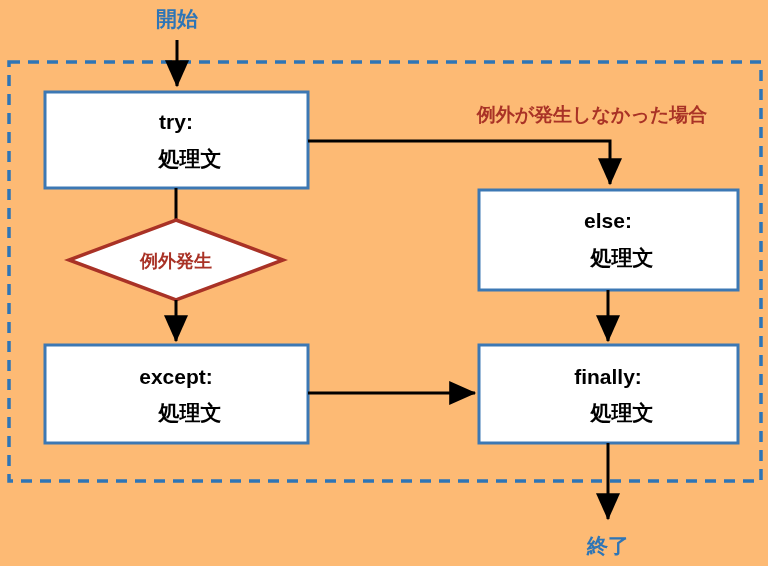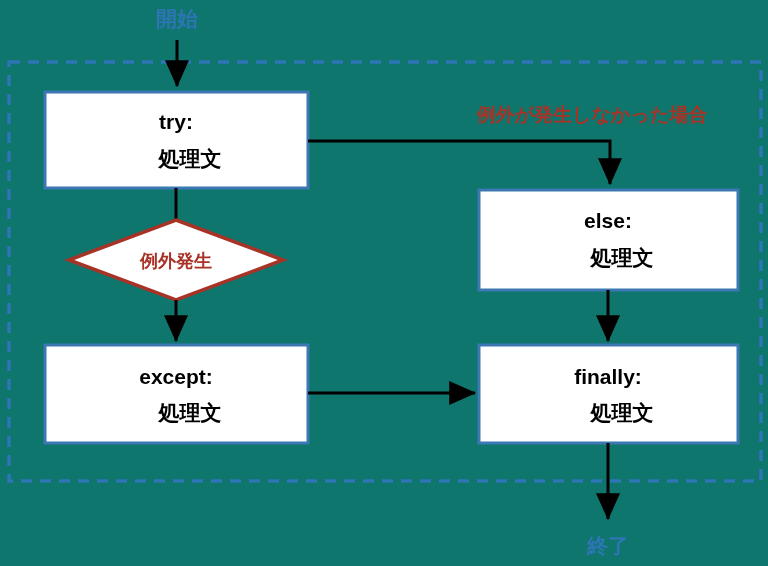--- a/index.html
+++ b/index.html
@@ -7,21 +7,21 @@
     padding: 0;
     background: #ffffff;
   }
   body {
     font-family: "Liberation Sans", "DejaVu Sans", sans-serif;
   }
   #canvas {
     position: relative;
     width: 768px;
     height: 566px;
-    background: #0f766e;
+    background: #fdba74;
     overflow: hidden;
   }
   #flow-svg {
     position: absolute;
     top: 0;
     left: 0;
     width: 768px;
     height: 566px;
   }
   .node-box {

